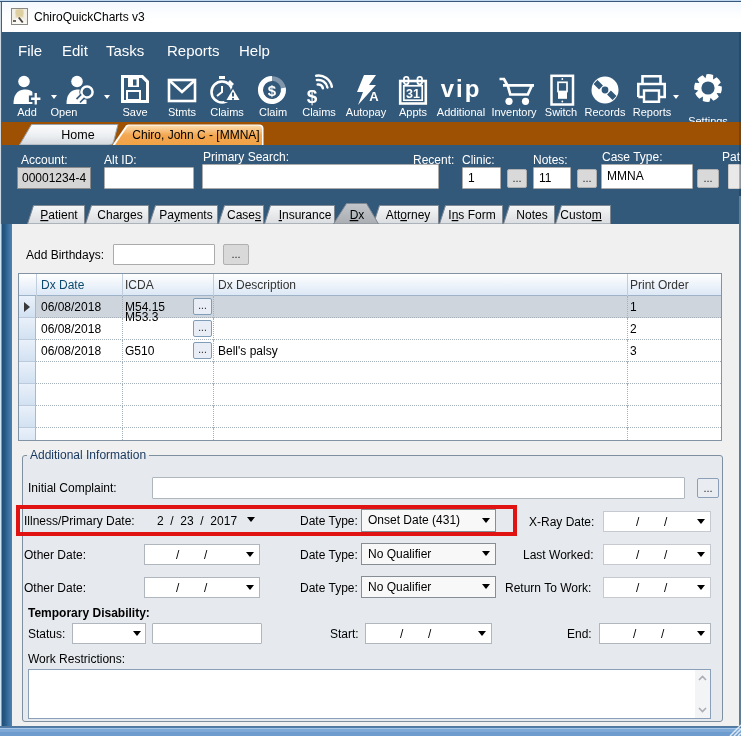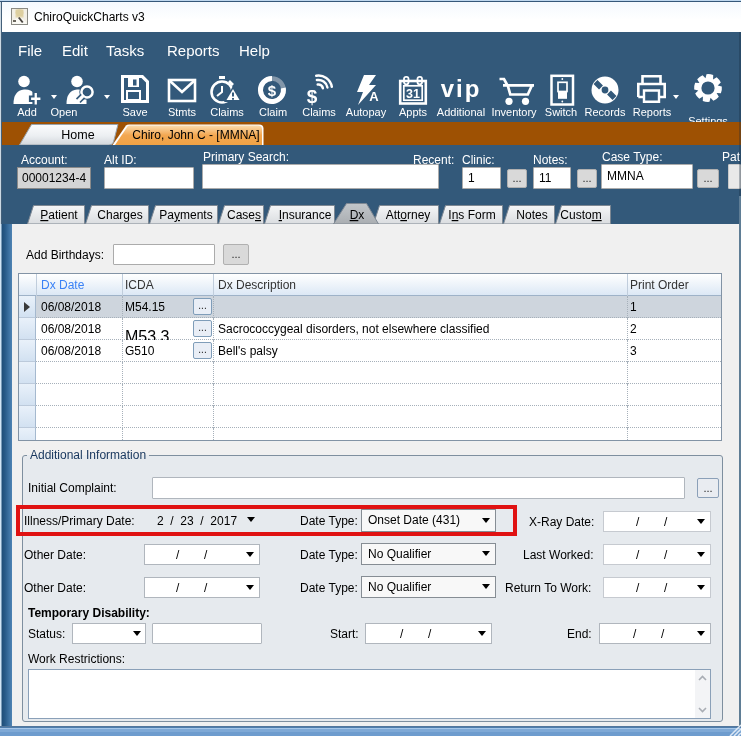--- a/index.html
+++ b/index.html
@@ -250,21 +250,21 @@
 <svg class="abs" style="left:720px;top:722px" width="21" height="14" viewBox="0 0 21 14">
  <path d="M14,14 L21,7 M18,14 L21,11 M10,14 L21,3" stroke="#e8f0f8" stroke-width="1.5" fill="none" opacity="0.9"></path>
 </svg>
 
 <div class="lbl" style="left:26px;top:248px">Add Birthdays:</div>
 <div class="inp" style="left:113px;top:244px;width:102px;height:21px"></div>
 <div class="btn3" style="left:223px;top:244px;width:26px;height:21px;line-height:19px">...</div>
 <div id="grid">
     <div class="abs" style="left:18px;top:273px;width:704px;height:168px;border:1px solid #8293a5;background:#fff;overflow:hidden">
       <div style="position:absolute;left:0;top:0;width:702px;height:22px;background:linear-gradient(#ffffff,#dce8f5);border-bottom:1px solid #9eb2c8"></div>
-      <div style="position:absolute;left:22px;top:4px;font-size:12px;color:#3b82f6">Dx Date</div>
+      <div style="position:absolute;left:22px;top:4px;font-size:12px;color:#0c4a6e">Dx Date</div>
       <div style="position:absolute;left:106px;top:4px;font-size:12px;color:#333">ICDA</div>
       <div style="position:absolute;left:199px;top:4px;font-size:12px;color:#333">Dx Description</div>
       <div style="position:absolute;left:611px;top:4px;font-size:12px;color:#333">Print Order</div>
       <div style="position:absolute;left:17px;top:0;width:1px;height:22px;background:#c0cddc"></div>
       <div style="position:absolute;left:103px;top:0;width:1px;height:22px;background:#c0cddc"></div>
       <div style="position:absolute;left:194px;top:0;width:1px;height:22px;background:#c0cddc"></div>
       <div style="position:absolute;left:608px;top:0;width:1px;height:22px;background:#c0cddc"></div>
       <div style="position:absolute;left:17px;top:22px;width:685px;height:22px;background:#ced5dd;border-bottom:1px dotted #a6b0ba"></div>
       <div style="position:absolute;left:0;top:22px;width:17px;height:22px;background:linear-gradient(#e9f1fa,#d2e1f1);border-right:1px solid #a5b9cf;border-bottom:1px solid #bccadb"></div>
       <div style="position:absolute;left:103px;top:22px;width:1px;height:22px;border-left:1px dotted #a6b0ba"></div>
@@ -274,23 +274,22 @@
       <div style="position:absolute;left:22px;top:26px;font-size:12px">06/08/2018</div>
       <div style="position:absolute;left:106px;top:26px;font-size:12px">M54.15</div>
       <div style="position:absolute;left:174px;top:24px;width:19px;height:17px;background:#e9eef6;border:1px solid #7f9db9;border-radius:2px;font-size:10px;text-align:center;line-height:14px;color:#222">...</div>
       <div style="position:absolute;left:611px;top:26px;font-size:12px">1</div>
       <div style="position:absolute;left:17px;top:44px;width:685px;height:22px;background:#fff;border-bottom:1px dotted #a6b0ba"></div>
       <div style="position:absolute;left:0;top:44px;width:17px;height:22px;background:linear-gradient(#e9f1fa,#d2e1f1);border-right:1px solid #a5b9cf;border-bottom:1px solid #bccadb"></div>
       <div style="position:absolute;left:103px;top:44px;width:1px;height:22px;border-left:1px dotted #a6b0ba"></div>
       <div style="position:absolute;left:194px;top:44px;width:1px;height:22px;border-left:1px dotted #a6b0ba"></div>
       <div style="position:absolute;left:608px;top:44px;width:1px;height:22px;border-left:1px dotted #a6b0ba"></div>
       <div style="position:absolute;left:22px;top:48px;font-size:12px">06/08/2018</div>
-      <div style="position:absolute;left:106px;top:54px;font-size:16px">M53.3</div>
+      <div style="position:absolute;left:106px;top:36px;font-size:12px">M53.3</div>
       <div style="position:absolute;left:174px;top:46px;width:19px;height:17px;background:#e9eef6;border:1px solid #7f9db9;border-radius:2px;font-size:10px;text-align:center;line-height:14px;color:#222">...</div>
-      <div style="position:absolute;left:199px;top:48px;font-size:12px">Sacrococcygeal disorders, not elsewhere classified</div>
       <div style="position:absolute;left:611px;top:48px;font-size:12px">2</div>
       <div style="position:absolute;left:17px;top:66px;width:685px;height:22px;background:#fff;border-bottom:1px dotted #a6b0ba"></div>
       <div style="position:absolute;left:0;top:66px;width:17px;height:22px;background:linear-gradient(#e9f1fa,#d2e1f1);border-right:1px solid #a5b9cf;border-bottom:1px solid #bccadb"></div>
       <div style="position:absolute;left:103px;top:66px;width:1px;height:22px;border-left:1px dotted #a6b0ba"></div>
       <div style="position:absolute;left:194px;top:66px;width:1px;height:22px;border-left:1px dotted #a6b0ba"></div>
       <div style="position:absolute;left:608px;top:66px;width:1px;height:22px;border-left:1px dotted #a6b0ba"></div>
       <div style="position:absolute;left:22px;top:70px;font-size:12px">06/08/2018</div>
       <div style="position:absolute;left:106px;top:70px;font-size:12px">G510</div>
       <div style="position:absolute;left:174px;top:68px;width:19px;height:17px;background:#e9eef6;border:1px solid #7f9db9;border-radius:2px;font-size:10px;text-align:center;line-height:14px;color:#222">...</div>
       <div style="position:absolute;left:199px;top:70px;font-size:12px">Bell's palsy</div>

